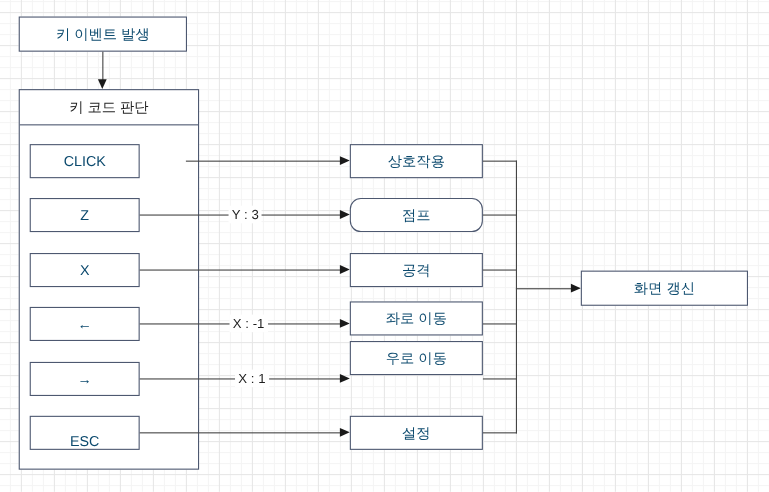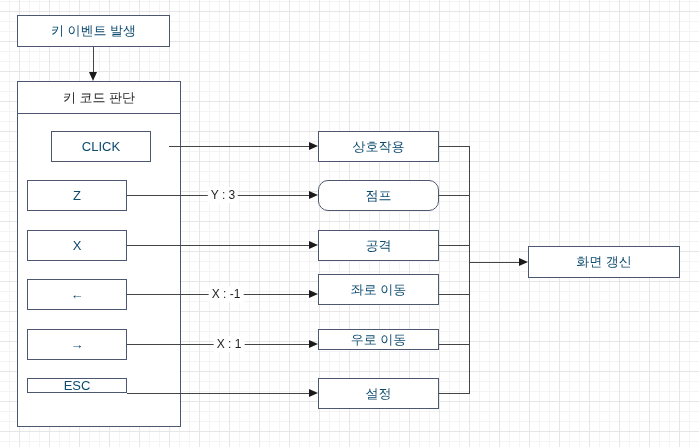--- a/index.html
+++ b/index.html
@@ -77,36 +77,36 @@
     <span>키 이벤트 발생</span>
   </div>
 
   <div class="vline" style="left:93px;top:47px;height:26px;"></div>
   <div class="arr-down" style="left:89px;top:72px;"></div>
 
   <div class="container-box" style="left:17px;top:81px;width:164px;height:346px;">
     <div class="container-title">키 코드 판단</div>
   </div>
 
-  <div class="node" style="left:27px;top:131px;width:100px;height:31px;margin-left:24px;">
+  <div class="node" style="left:27px;top:131px;width:100px;height:31px;">
     <span>CLICK</span>
   </div>
   <div class="node" style="left:27px;top:180px;width:100px;height:31px;">
     <span>Z</span>
   </div>
   <div class="node" style="left:27px;top:230px;width:100px;height:31px;">
     <span>X</span>
   </div>
   <div class="node" style="left:27px;top:279px;width:100px;height:31px;">
     <span>←</span>
   </div>
   <div class="node" style="left:27px;top:329px;width:100px;height:31px;">
     <span>→</span>
   </div>
-  <div class="node" style="left:27px;top:378px;width:100px;height:15px;">
+  <div class="node" style="left:27px;top:378px;width:100px;height:31px;align-items:flex-end;">
     <span>ESC</span>
   </div>
 
   <div class="hline" style="left:169px;top:146px;width:141px;"></div>
   <div class="arr-right" style="left:309px;top:142px;"></div>
 
   <div class="hline" style="left:127px;top:195px;width:183px;"></div>
   <div class="arr-right" style="left:309px;top:191px;"></div>
   <div class="edge-label" style="left:223px;top:187px;">Y : 3</div>
 
@@ -129,21 +129,21 @@
   </div>
   <div class="node" style="left:318px;top:180px;width:121px;height:31px;border-radius:10px;">
     <span>점프</span>
   </div>
   <div class="node" style="left:318px;top:230px;width:121px;height:31px;">
     <span>공격</span>
   </div>
   <div class="node" style="left:318px;top:274px;width:121px;height:31px;">
     <span>좌로 이동</span>
   </div>
-  <div class="node" style="left:318px;top:329px;width:121px;height:21px;justify-content:center;">
+  <div class="node" style="left:318px;top:310px;width:121px;height:31px;justify-content:center;">
     <span>우로 이동</span>
   </div>
   <div class="node" style="left:318px;top:378px;width:121px;height:31px;">
     <span>설정</span>
   </div>
 
   <div class="hline" style="left:439px;top:146px;width:31px;"></div>
   <div class="hline" style="left:439px;top:195px;width:31px;"></div>
   <div class="hline" style="left:439px;top:245px;width:31px;"></div>
   <div class="hline" style="left:439px;top:294px;width:31px;"></div>

